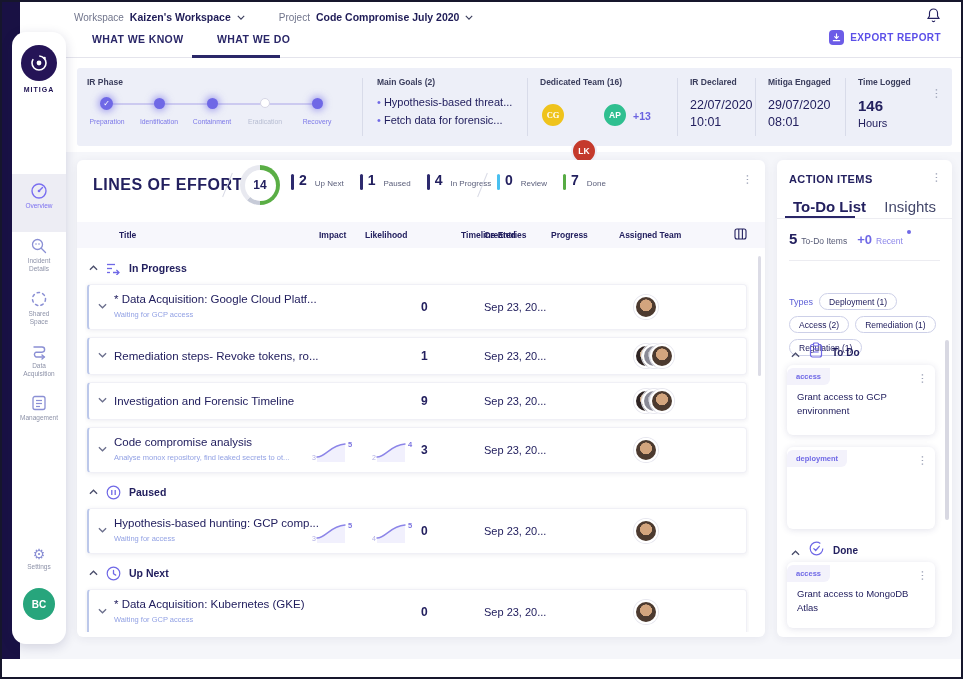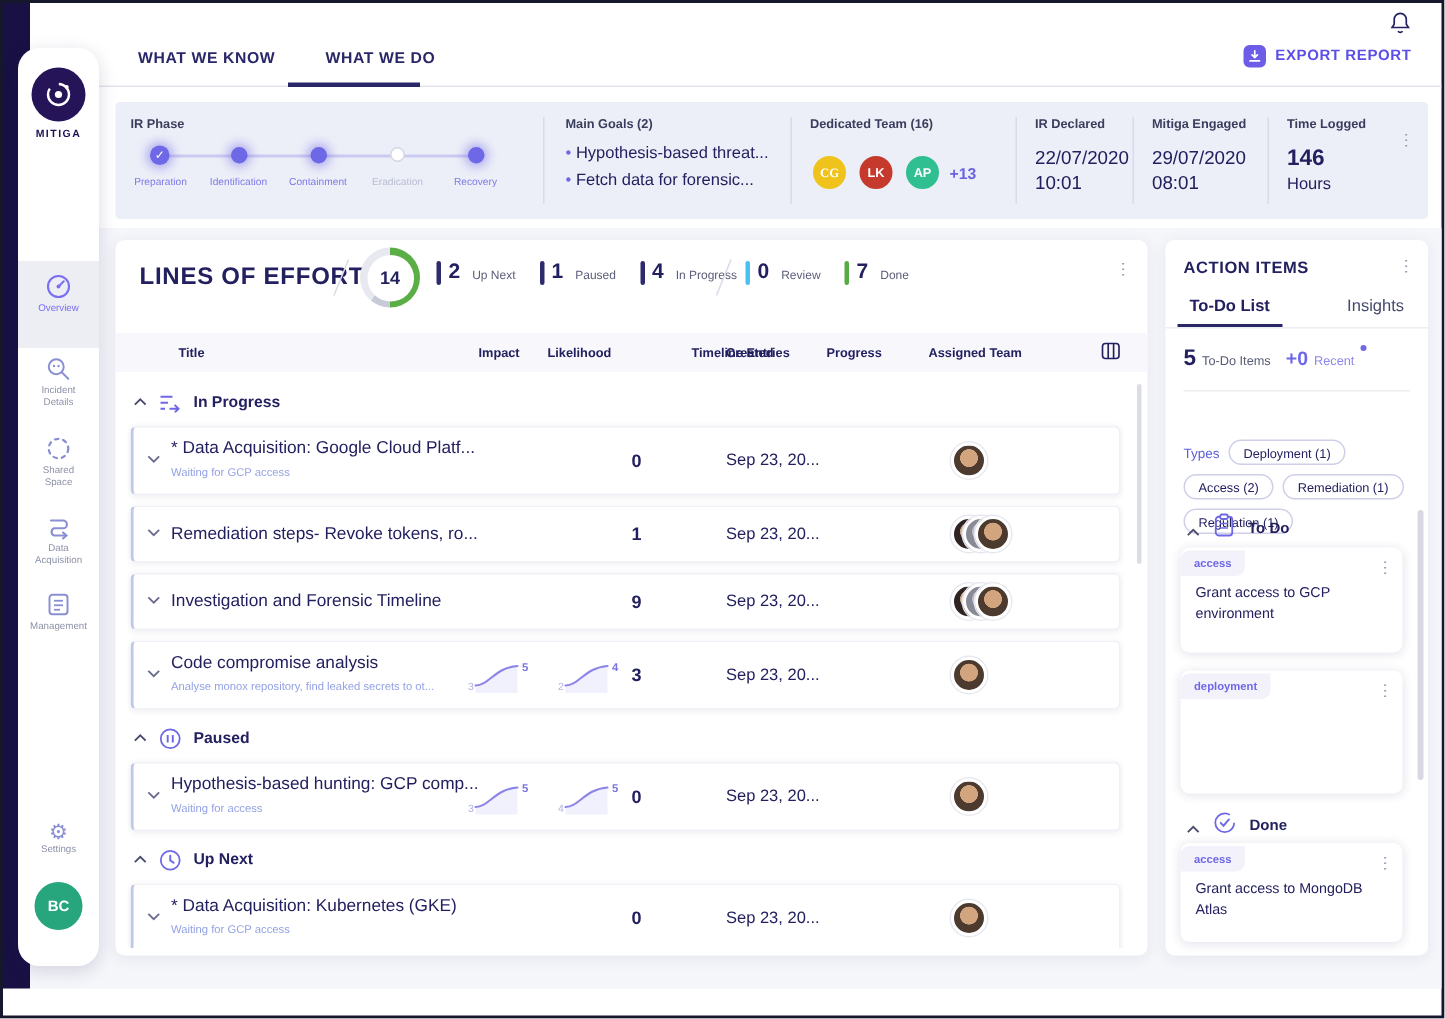--- a/index.html
+++ b/index.html
@@ -125,21 +125,21 @@
   .avatar + .avatar { margin-left:-16px; }
   .avatar.a2 { background:radial-gradient(circle at 50% 42%, #caa887 0 38%, #2e2423 40% 100%); }
   .avatar.a3 { background:radial-gradient(circle at 50% 42%, #b9b9c0 0 38%, #8a8a96 40% 100%); }
 
   
   .ai-card { position:absolute; left:775px; top:158px; width:175px; height:477px; background:#fff;
              border-radius:6px; box-shadow:0 2px 10px rgba(40,40,90,.07); z-index:2; overflow:hidden; }
   .ai-title { position:absolute; left:12px; top:13px; font-size:11px; font-weight:800;
               letter-spacing:.4px; color:#23205f; }
   .ai-dots { position:absolute; right:10px; top:12px; }
-  .ai-tab { position:absolute; top:38px; font-size:11px; cursor:pointer; }
+  .ai-tab { position:absolute; top:38px; font-size:15px; cursor:pointer; }
   .ai-tab.todo { left:16px; font-weight:bold; color:#23205f; }
   .ai-tab.insights { right:16px; color:#44486b; }
   .ai-underline { position:absolute; left:8px; top:56px; width:70px; height:2px; background:#2a2768; }
   .ai-divider { position:absolute; left:0; top:58px; width:175px; height:1px; background:#ededf2; }
   .ai-stats { position:absolute; left:12px; top:70px; display:flex; align-items:baseline; gap:4px; }
   .ai-stats .big { font-size:15px; font-weight:bold; color:#23205f; }
   .ai-stats .sm { font-size:8.5px; color:#565a75; }
   .ai-stats .plus { font-size:13px; font-weight:bold; color:#6f68e6; margin-left:6px; }
   .ai-stats .recent { font-size:8.5px; color:#8c86ea; }
   .ai-stats .dot { width:4px; height:4px; border-radius:50%; background:#6f68e6; align-self:flex-start; }
@@ -203,20 +203,33 @@
               <line x1="6" y1="12.5" x2="10" y2="12.5" stroke="#8a8fd4" stroke-width="1.2"></line>
             </svg></span><div class="nlabel">Management</div></div>
       </div>
     <div class="settings-item">
       <div class="gear">⚙</div>
       <div class="nlabel">Settings</div>
     </div>
     <div class="user-avatar">BC</div>
   </div>
 
+  <div class="crumbs">
+    <span>Workspace</span>
+    <span class="val">Kaizen's Workspace</span>
+    <svg width="8" height="5" viewBox="0 0 10 6">
+        <polyline points="1,1 5,5 9,1" fill="none" stroke="#3a3d5c" stroke-width="1.4"></polyline>
+      </svg>
+    <span class="gap"></span>
+    <span>Project</span>
+    <span class="val">Code Compromise July 2020</span>
+    <svg width="8" height="5" viewBox="0 0 10 6">
+        <polyline points="1,1 5,5 9,1" fill="none" stroke="#3a3d5c" stroke-width="1.4"></polyline>
+      </svg>
+  </div>
   <div class="bell">
     <svg width="15" height="17" viewBox="0 0 16 18">
         <path d="M8 2a4.3 4.3 0 0 0-4.3 4.3v3.4L2.2 12h11.6l-1.5-2.3V6.3A4.3 4.3 0 0 0 8 2z" fill="none" stroke="#23205f" stroke-width="1.2"></path>
         <path d="M6.5 14.5a1.6 1.6 0 0 0 3 0" fill="none" stroke="#23205f" stroke-width="1.2"></path>
       </svg>
   </div>
   <div class="tab knows">WHAT WE KNOW</div>
   <div class="tab does">WHAT WE DO</div>
   <div class="tab-underline"></div>
   <div class="tabs-line"></div>
@@ -247,21 +260,21 @@
     <div class="sum-div" style="left:285px"></div>
     <span class="sum-label" style="left:300px">Main Goals (2)</span>
     <div id="goals">
         <div class="goal" style="top: 28px;">Hypothesis-based threat...</div>
         <div class="goal" style="top: 46px;">Fetch data for forensic...</div>
       </div>
     <div class="sum-div" style="left:450px"></div>
     <span class="sum-label" style="left:463px">Dedicated Team (16)</span>
     <div id="team">
         <div class="team-av" style="left: 463px; background: rgb(239, 195, 28); font-family: Liberation Serif, serif;">CG</div>
-        <div class="team-av" style="left: 494px; background: rgb(197, 58, 44);">LK</div>
+        <div class="team-av" style="left: 494px; background: rgb(197, 58, 44); margin-top: 36px;">LK</div>
         <div class="team-av" style="left: 525px; background: rgb(47, 191, 144);">AP</div>
       </div>
     <span class="team-more" style="left:556px">+13</span>
     <div class="sum-div" style="left:600px"></div>
     <span class="sum-label" style="left:613px">IR Declared</span>
     <div class="sum-date" style="left:613px; top:29px">
       <div>22/07/2020</div>
         <div>10:01</div>
     </div>
     <div class="sum-div" style="left:678px"></div>

